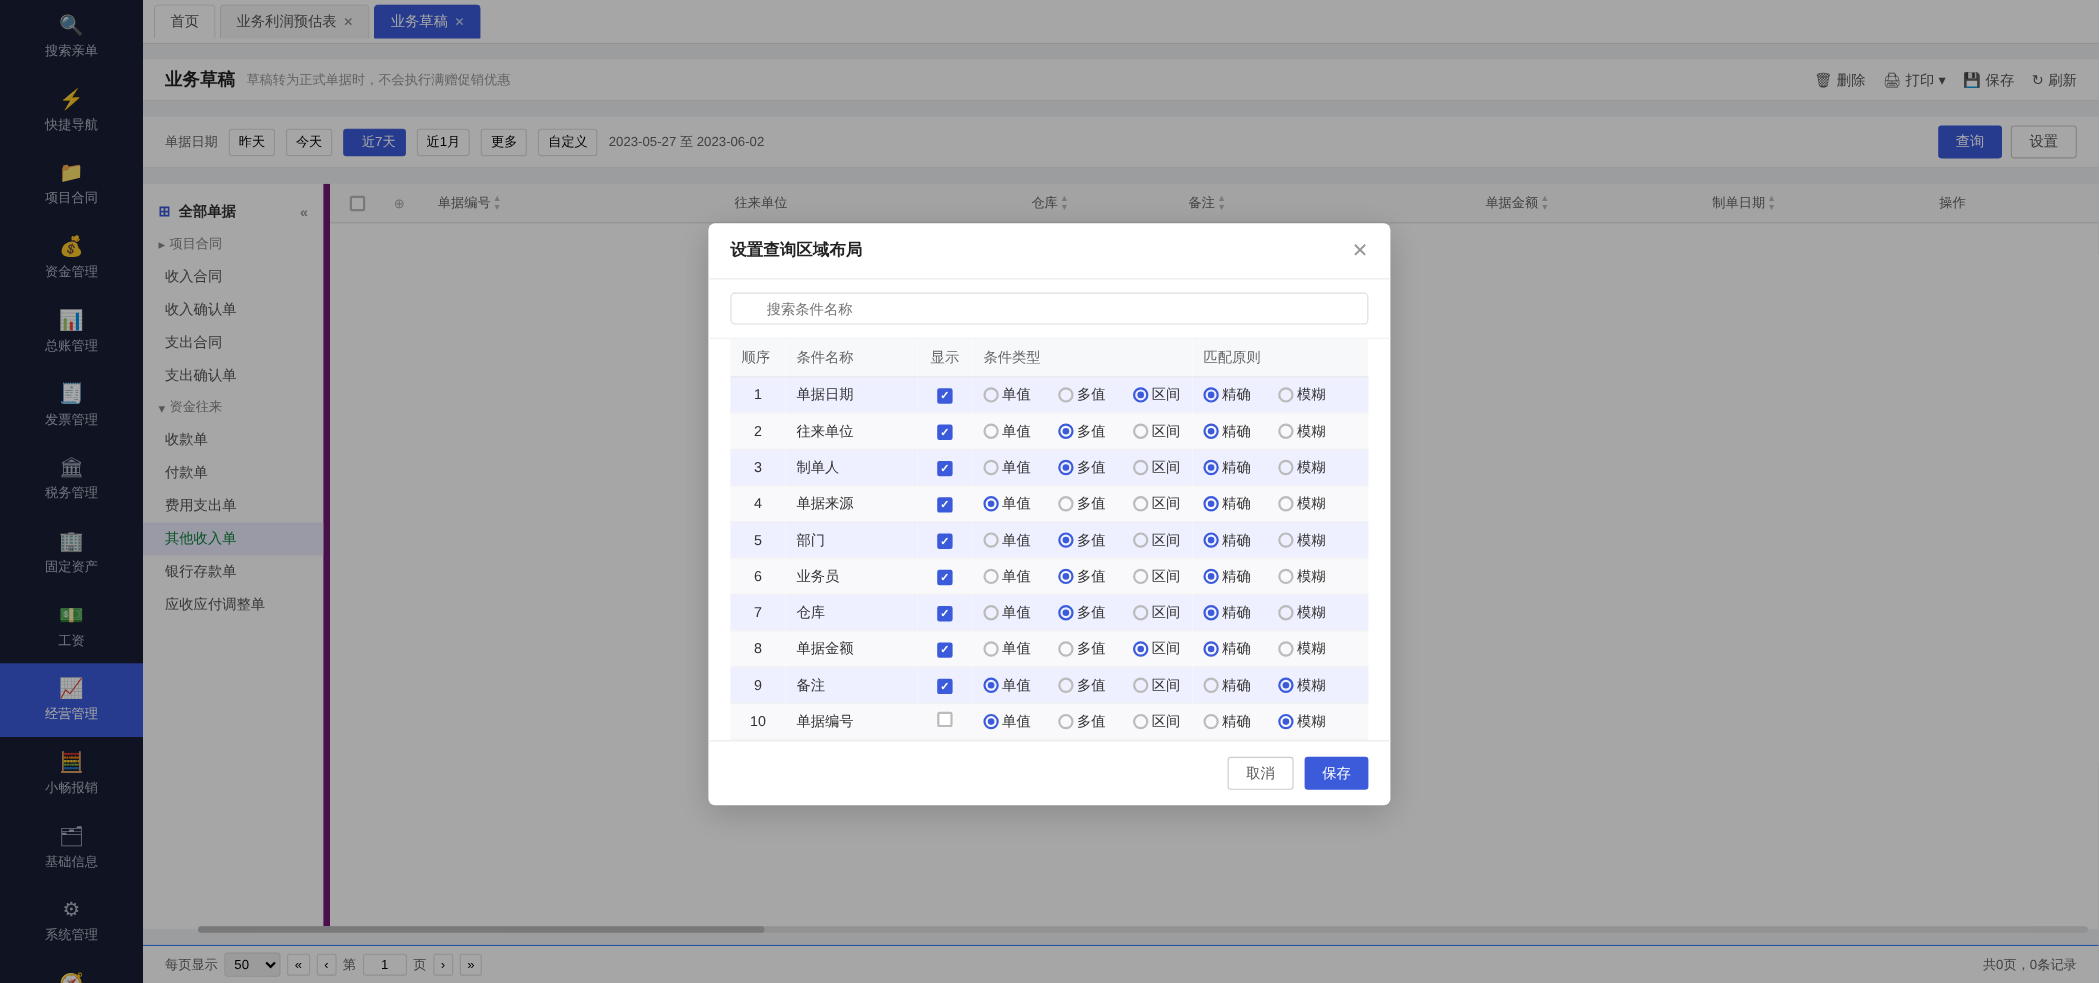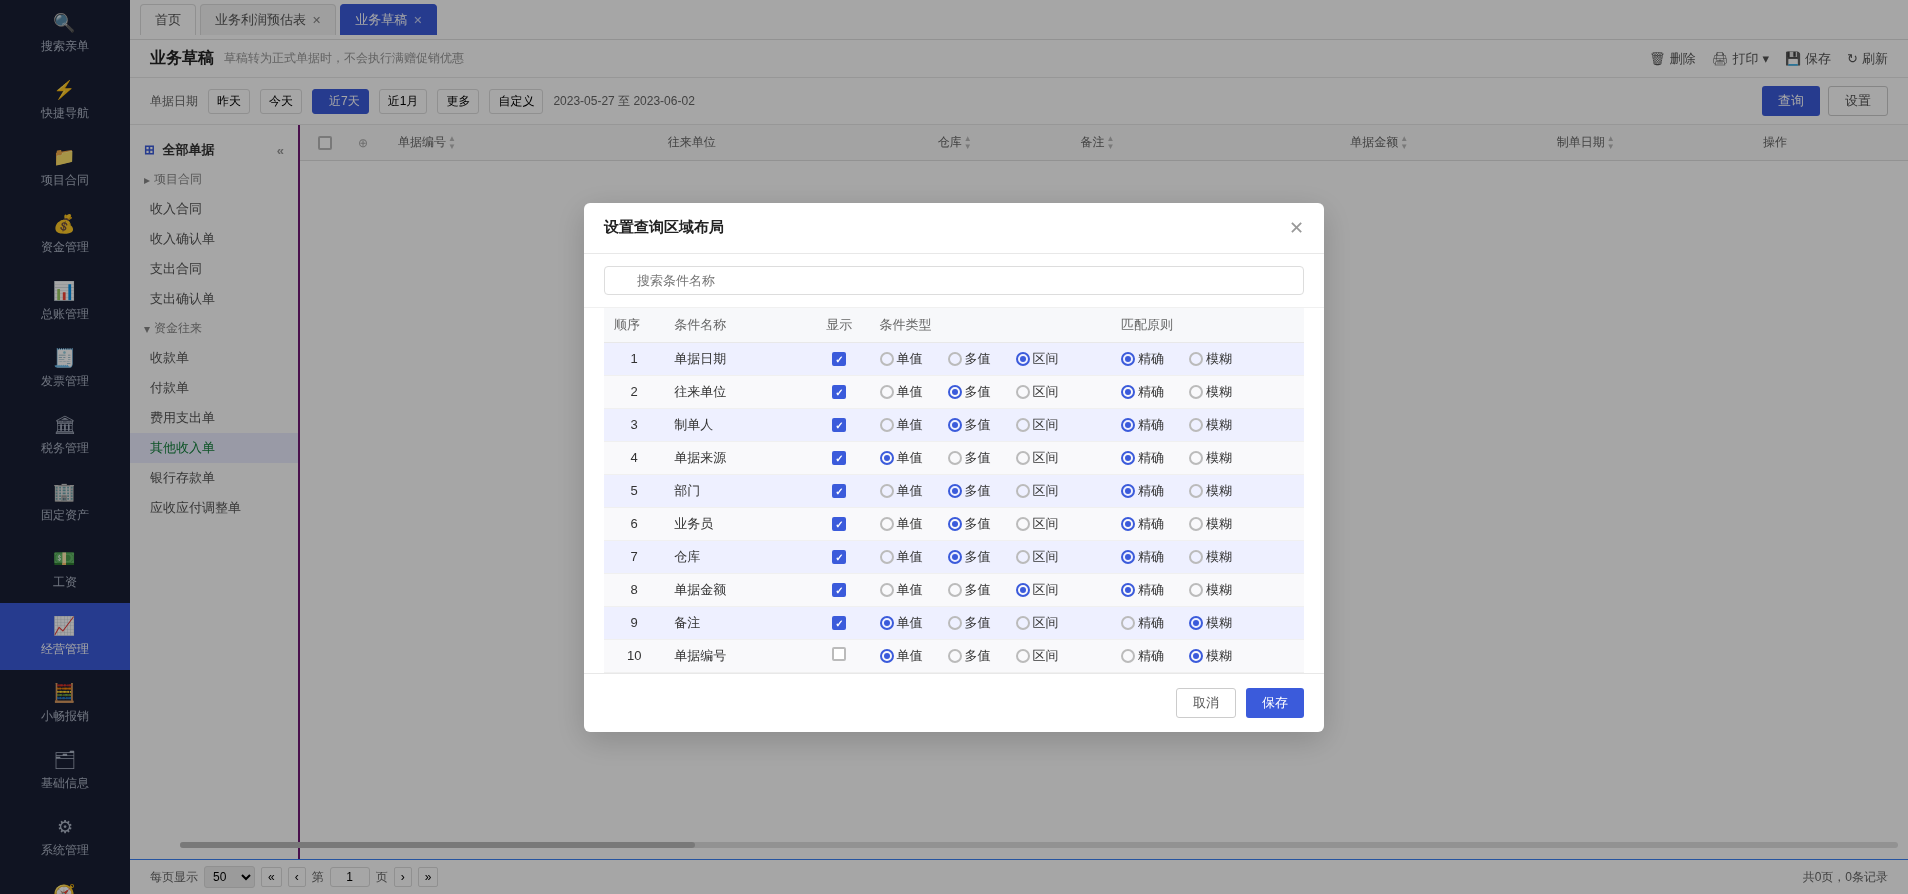--- a/index.html
+++ b/index.html
@@ -8,21 +8,21 @@
     
     .app-container { display: flex; height: 100%; width: 100%; }
 
     
     .sidebar { width: 130px; background: #1a2035; color: #ccc; flex-shrink: 0; display: flex; flex-direction: column; }
     .sidebar-item { display: flex; flex-direction: column; align-items: center; padding: 12px 5px; cursor: pointer; font-size: 12px; color: #adb5c6; gap: 4px; }
     .sidebar-item.active { background: #3b5bdb; color: #fff; }
     .sidebar-icon { font-size: 18px; }
 
     
-    .main-area { flex: 1; display: flex; flex-direction: column; background: #f0f2f5; overflow: hidden; }
+    .main-area { flex: 1; display: flex; flex-direction: column; background: #f0f2f5; overflow: hidden; gap: 14px; }
 
     
     .tab-bar { background: #fff; display: flex; align-items: center; padding: 0 10px; height: 40px; border-bottom: 1px solid #e0e0e0; gap: 4px; }
     .tab { padding: 6px 14px; border-radius: 4px 4px 0 0; cursor: pointer; font-size: 13px; display: flex; align-items: center; gap: 6px; color: #555; background: #f5f5f5; border: 1px solid #ddd; border-bottom: none; }
     .tab.active { background: #3b5bdb; color: #fff; border-color: #3b5bdb; }
     .tab-close { font-size: 11px; opacity: 0.7; }
     .tab-home { color: #555; background: #fff; }
 
     
     .page-header { background: #fff; padding: 8px 20px; display: flex; align-items: center; justify-content: space-between; border-bottom: 1px solid #e8e8e8; }
@@ -38,37 +38,37 @@
     .date-btn { padding: 3px 8px; border: 1px solid #ddd; border-radius: 3px; cursor: pointer; font-size: 12px; background: #fff; }
     .date-btn.active { background: #3b5bdb; color: #ffffff; border-color: #3b5bdb; padding-left: 16px; }
     .date-range { font-size: 12px; color: #666; }
     .btn-primary { background: #3b5bdb; color: #fff; border: none; padding: 5px 16px; border-radius: 3px; cursor: pointer; font-size: 13px; }
     .btn-default { background: #fff; color: #555; border: 1px solid #ccc; padding: 5px 16px; border-radius: 3px; cursor: pointer; font-size: 13px; }
 
     
     .content-area { display: flex; flex: 1; overflow: hidden; }
 
     
-    .left-panel { width: 170px; background: #fff; border-right: 2px solid #701a75; padding: 10px 0; overflow-y: auto; flex-shrink: 0; }
+    .left-panel { width: 170px; background: #fff; border-right: 6px solid #701a75; padding: 10px 0; overflow-y: auto; flex-shrink: 0; }
     .left-panel-header { display: flex; align-items: center; justify-content: space-between; padding: 6px 14px; font-weight: bold; color: #333; font-size: 13px; }
     .collapse-btn { cursor: pointer; color: #999; }
     .tree-item { padding: 6px 14px 6px 20px; cursor: pointer; font-size: 13px; color: #555; display: flex; align-items: center; gap: 6px; }
     .tree-item.active { background: #ebedff; color: #15803d; }
     .tree-group { padding: 6px 14px; font-size: 12px; color: #888; display: flex; align-items: center; gap: 4px; cursor: pointer; }
 
     
     .table-area { flex: 1; overflow: auto; background: #fff; }
     .table-message { padding: 40px; text-align: center; color: #999; }
 
     
     .bottom-bar { background: #fff; border-top: 1px solid #3b82f6; padding: 6px 20px; display: flex; align-items: center; justify-content: space-between; font-size: 12px; color: #666; }
 
     
     .modal-overlay { position: fixed; top: 0; left: 0; width: 100%; height: 100%; background: rgba(0,0,0,0.35); z-index: 1000; display: flex; align-items: center; justify-content: center; }
-    .modal { background: #fff; border-radius: 6px; width: 740px; max-height: 620px; display: flex; flex-direction: column; box-shadow: 0 8px 32px rgba(0,0,0,0.18); margin-top: 40px; }
+    .modal { background: #fff; border-radius: 6px; width: 620px; max-height: 620px; display: flex; flex-direction: column; box-shadow: 0 8px 32px rgba(0,0,0,0.18); margin-top: 40px; }
     .modal-header { display: flex; align-items: center; justify-content: space-between; padding: 14px 20px; border-bottom: 1px solid #e8e8e8; }
     .modal-title { font-size: 15px; font-weight: bold; color: #222; }
     .modal-close { cursor: pointer; font-size: 18px; color: #999; }
 
     
     .modal-tabs { display: flex; border-bottom: 1px solid #e0e0e0; padding: 0 20px; }
     .modal-tab { padding: 10px 16px; cursor: pointer; font-size: 13px; color: #666; border-bottom: 2px solid transparent; margin-bottom: -1px; }
     .modal-tab.active { color: #3b5bdb; border-bottom-color: #3b5bdb; font-weight: 500; }
 
     

